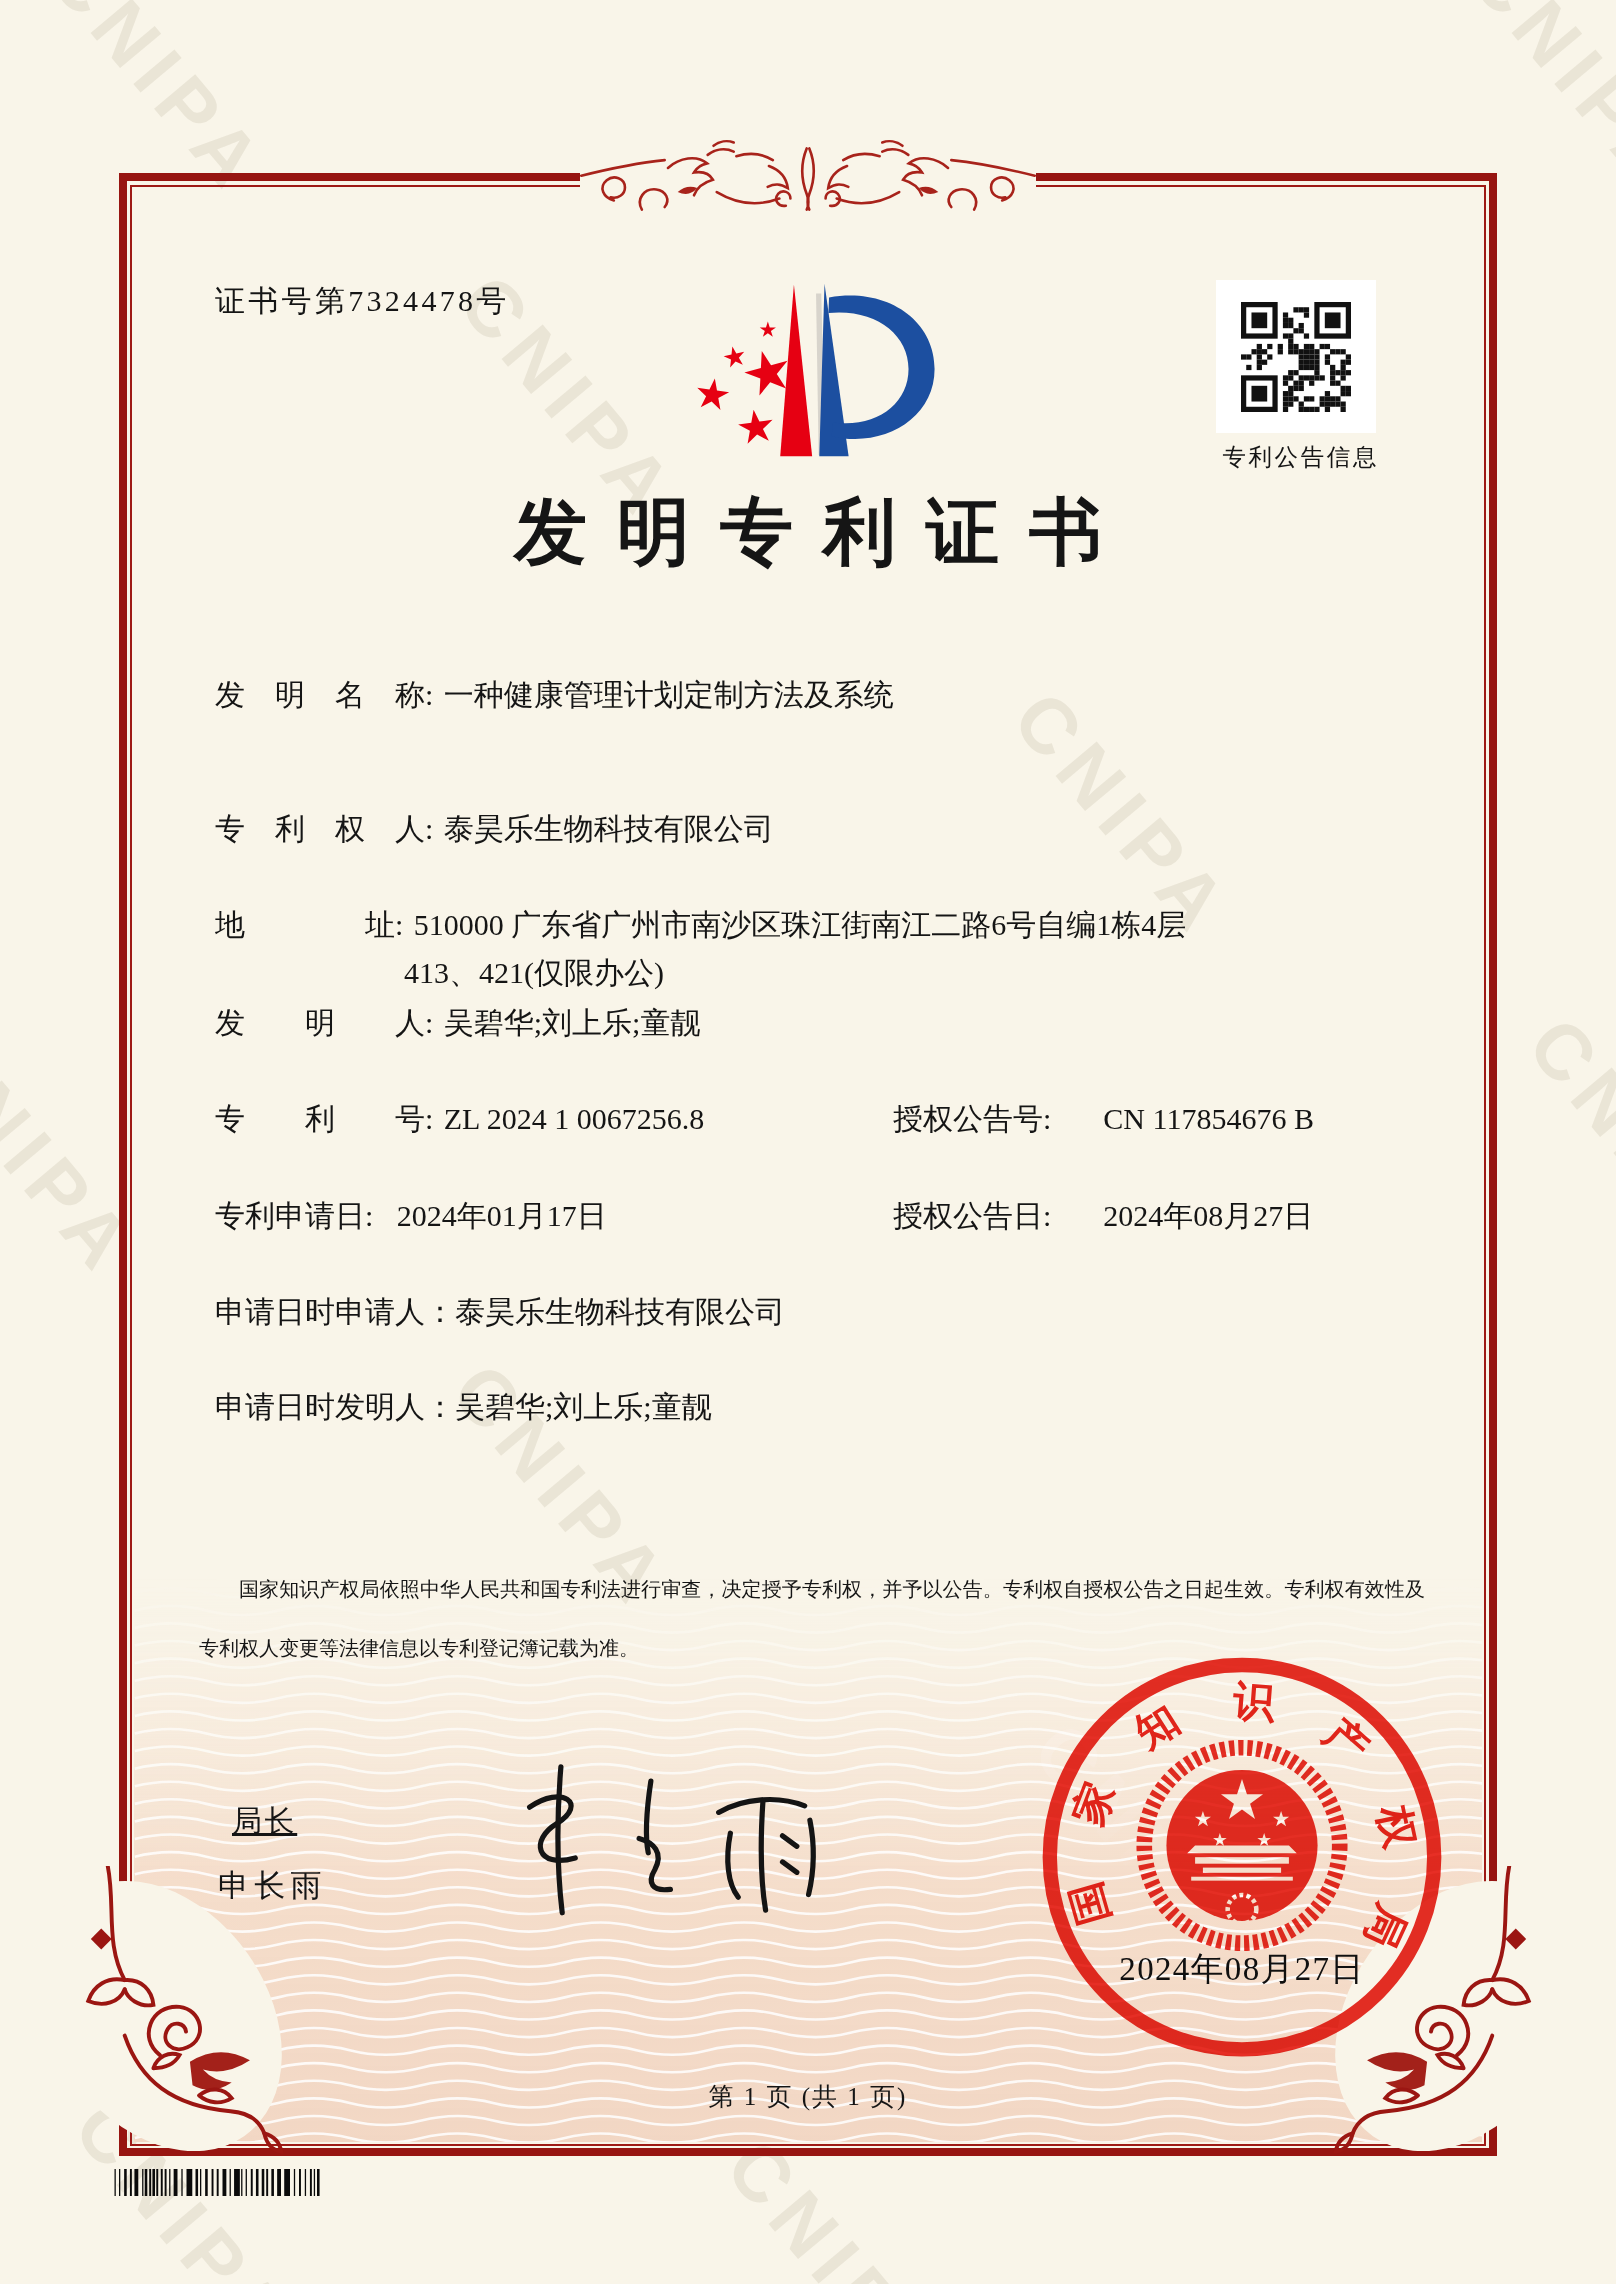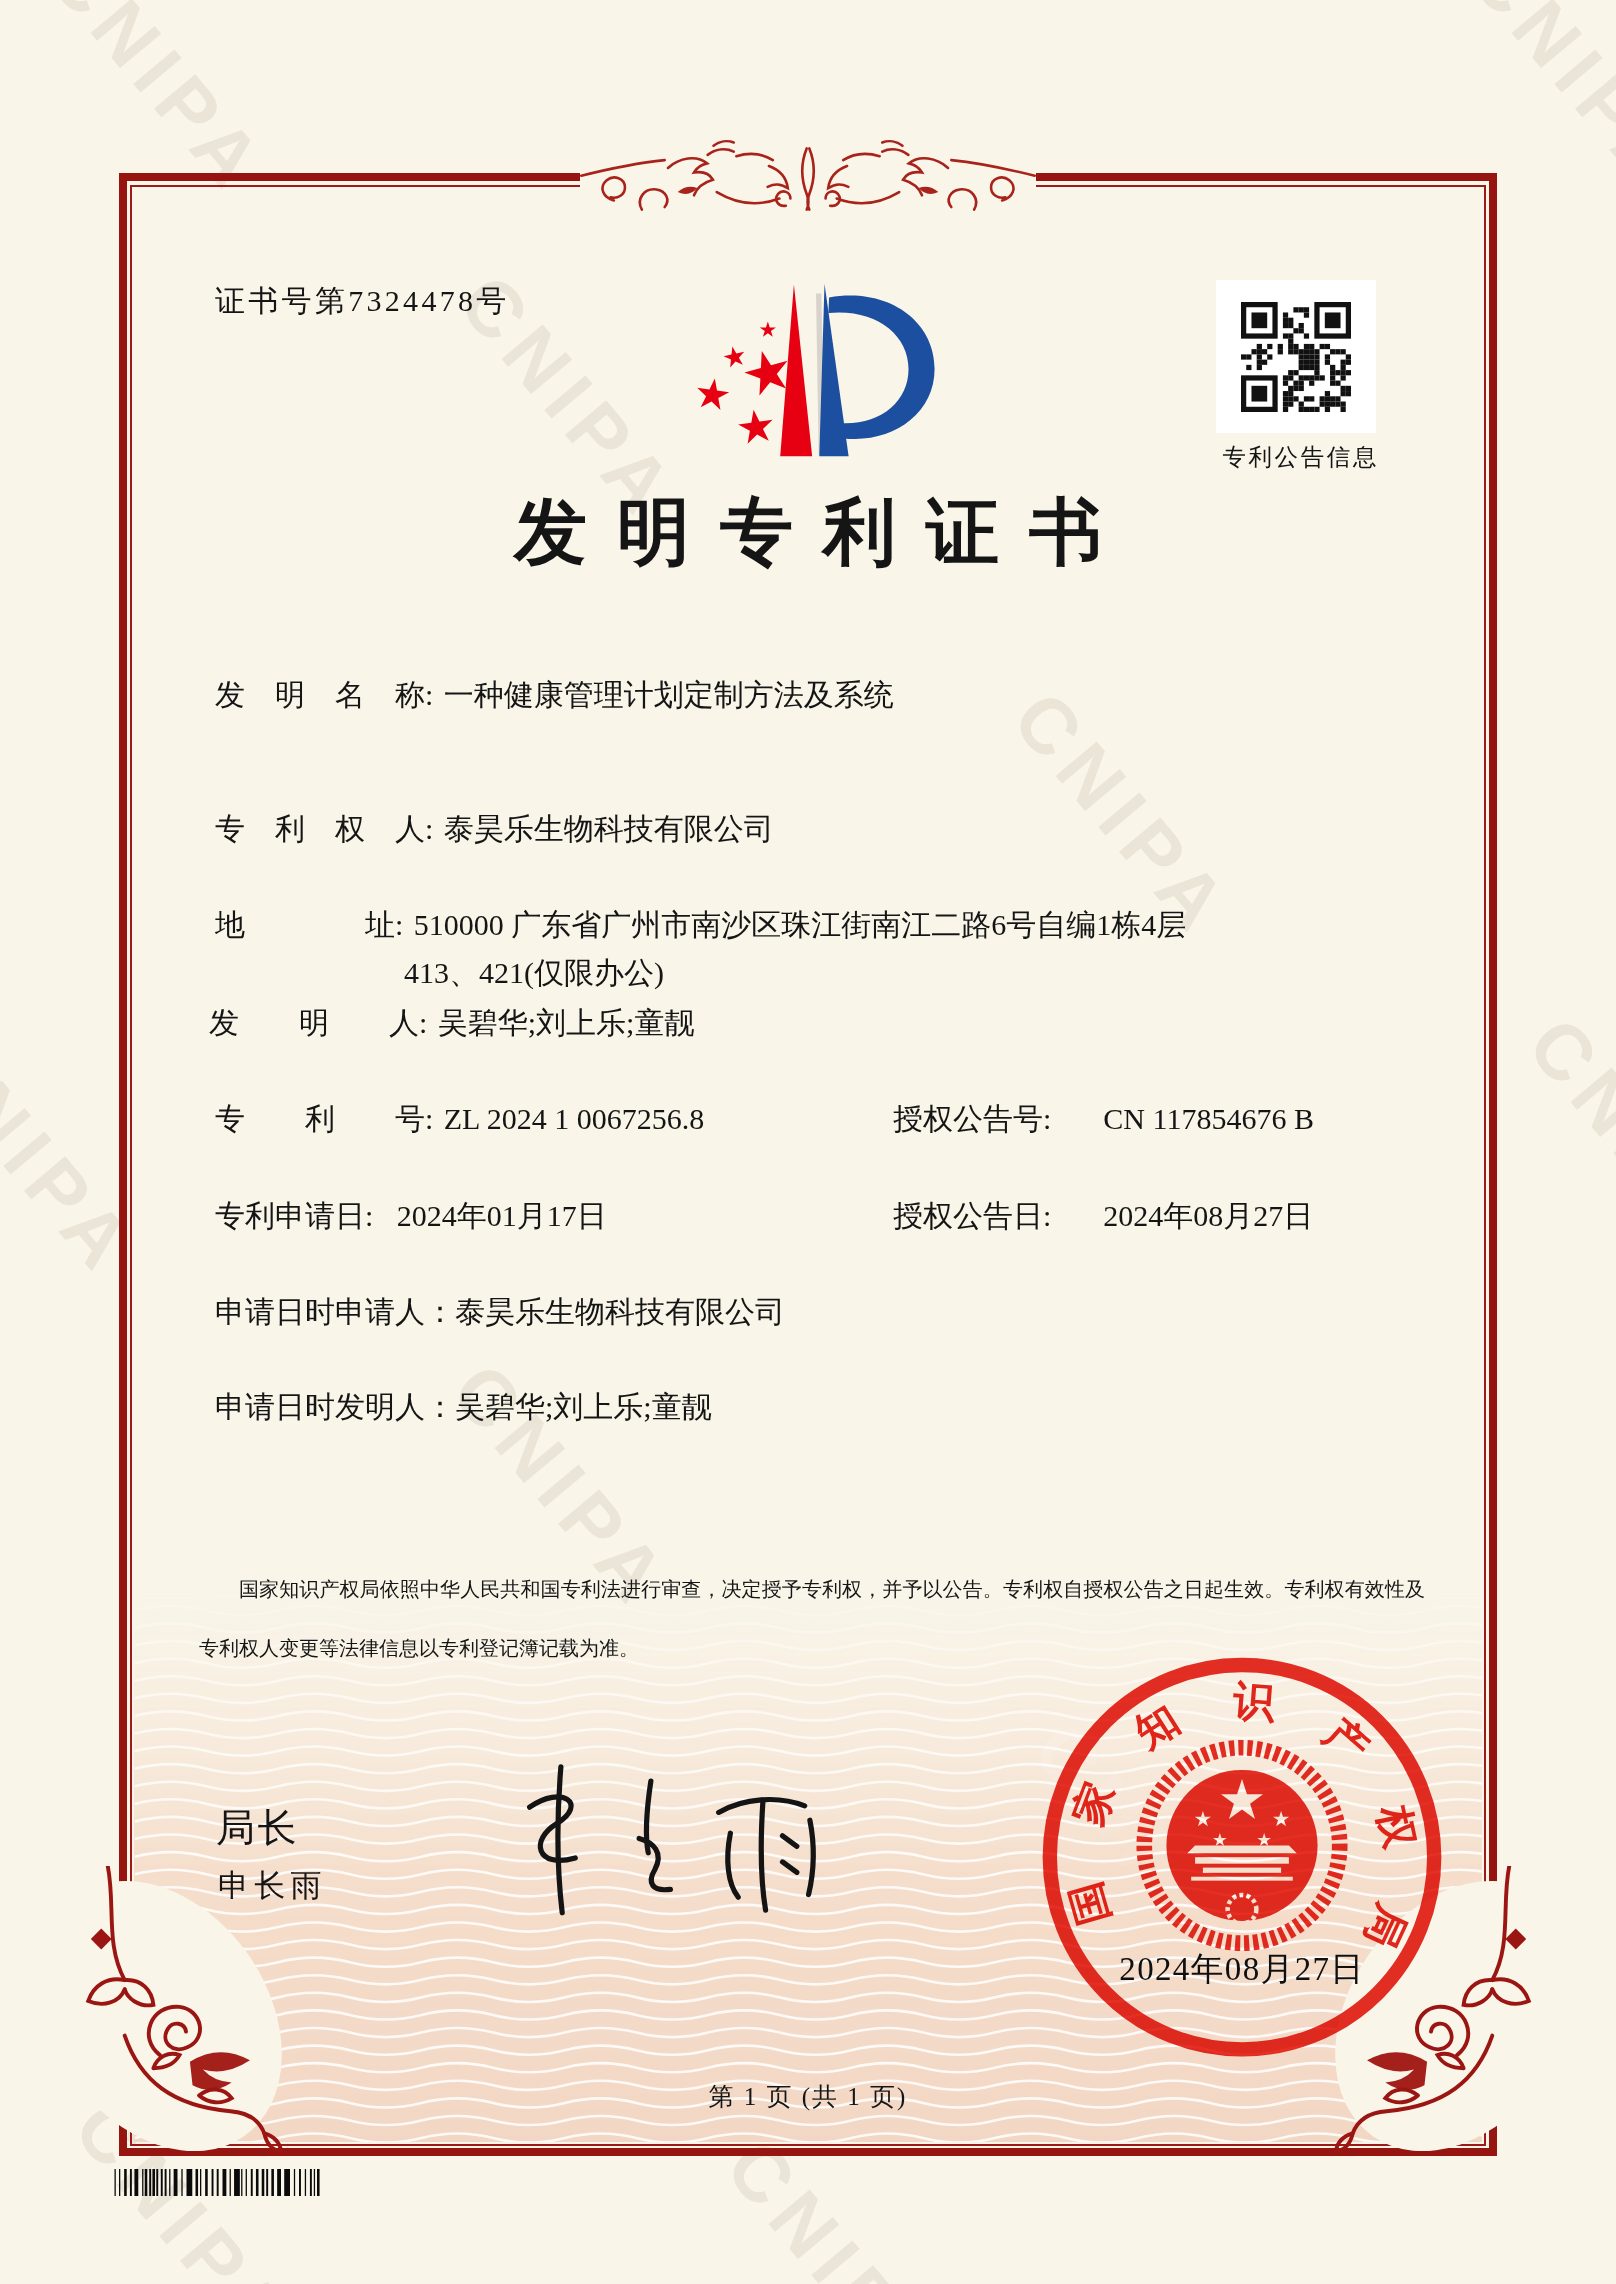--- a/index.html
+++ b/index.html
@@ -54,21 +54,21 @@
     font-size:73px;font-weight:700;letter-spacing:30px;text-indent:30px;
   }
   .row{position:absolute;font-size:30px;white-space:nowrap;}
   .row .lb{white-space:pre;}
   .row .val{white-space:pre;}
   .m16{margin-left:10.4px;} .m36{margin-left:23.5px;} .m80{margin-left:52px;}
   .legal{
     left:199px;top:1540px;width:1226px;
     font-size:20px;line-height:59px;text-align:justify;text-indent:2em;
   }
-  .director-label{left:216px;top:1801px;font-size:39px;letter-spacing:2.6px;}
+  .director-label{left:232px;top:1801px;font-size:30px;letter-spacing:2.6px;text-decoration:underline;}
   .director-name{left:218px;top:1865px;font-size:31px;letter-spacing:5.2px;}
   .pagefooter{left:0;right:0;top:2080px;text-align:center;font-size:25px;letter-spacing:2px;}
   
   .qrbox{left:1216px;top:280px;width:160px;height:153px;background:#ffffff;}
   .qrcap{left:1203px;top:441px;width:176px;text-align:right;font-size:23.5px;letter-spacing:2.6px;}
   
   .seal{left:1027px;top:1650px;width:430px;height:430px;mix-blend-mode:multiply;}
   .sealdate{left:1027px;top:1947px;width:430px;text-align:center;font-size:33px;color:#101010;letter-spacing:1.3px;}
   
   .sig{left:484px;top:1755px;width:365px;height:163px;}
@@ -363,21 +363,21 @@
 </div>
 <div class="row" style="left:215px;top:809px">
   <span class="lb">专　利　权　人:</span><span class="val m16">泰昊乐生物科技有限公司</span>
 </div>
 <div class="row" style="left:215px;top:905px">
   <span class="lb">地　　　　址:</span><span class="val m16">510000 广东省广州市南沙区珠江街南江二路6号自编1栋4层</span>
 </div>
 <div class="row" style="left:404px;top:953px">
   <span class="val">413、421(仅限办公)</span>
 </div>
-<div class="row" style="left:209px;top:1003px">
+<div class="row" style="left:215px;top:1003px">
   <span class="lb">发　　明　　人:</span><span class="val m16">吴碧华;刘上乐;童靓</span>
 </div>
 <div class="row" style="left:215px;top:1099px">
   <span class="lb">专　　利　　号:</span><span class="val m16">ZL 2024 1 0067256.8</span>
 </div>
 <div class="row" style="left:893px;top:1099px">
   <span class="lb">授权公告号:</span><span class="val m80">CN 117854676 B</span>
 </div>
 <div class="row" style="left:215px;top:1196px">
   <span class="lb">专利申请日:</span><span class="val m36">2024年01月17日</span>

